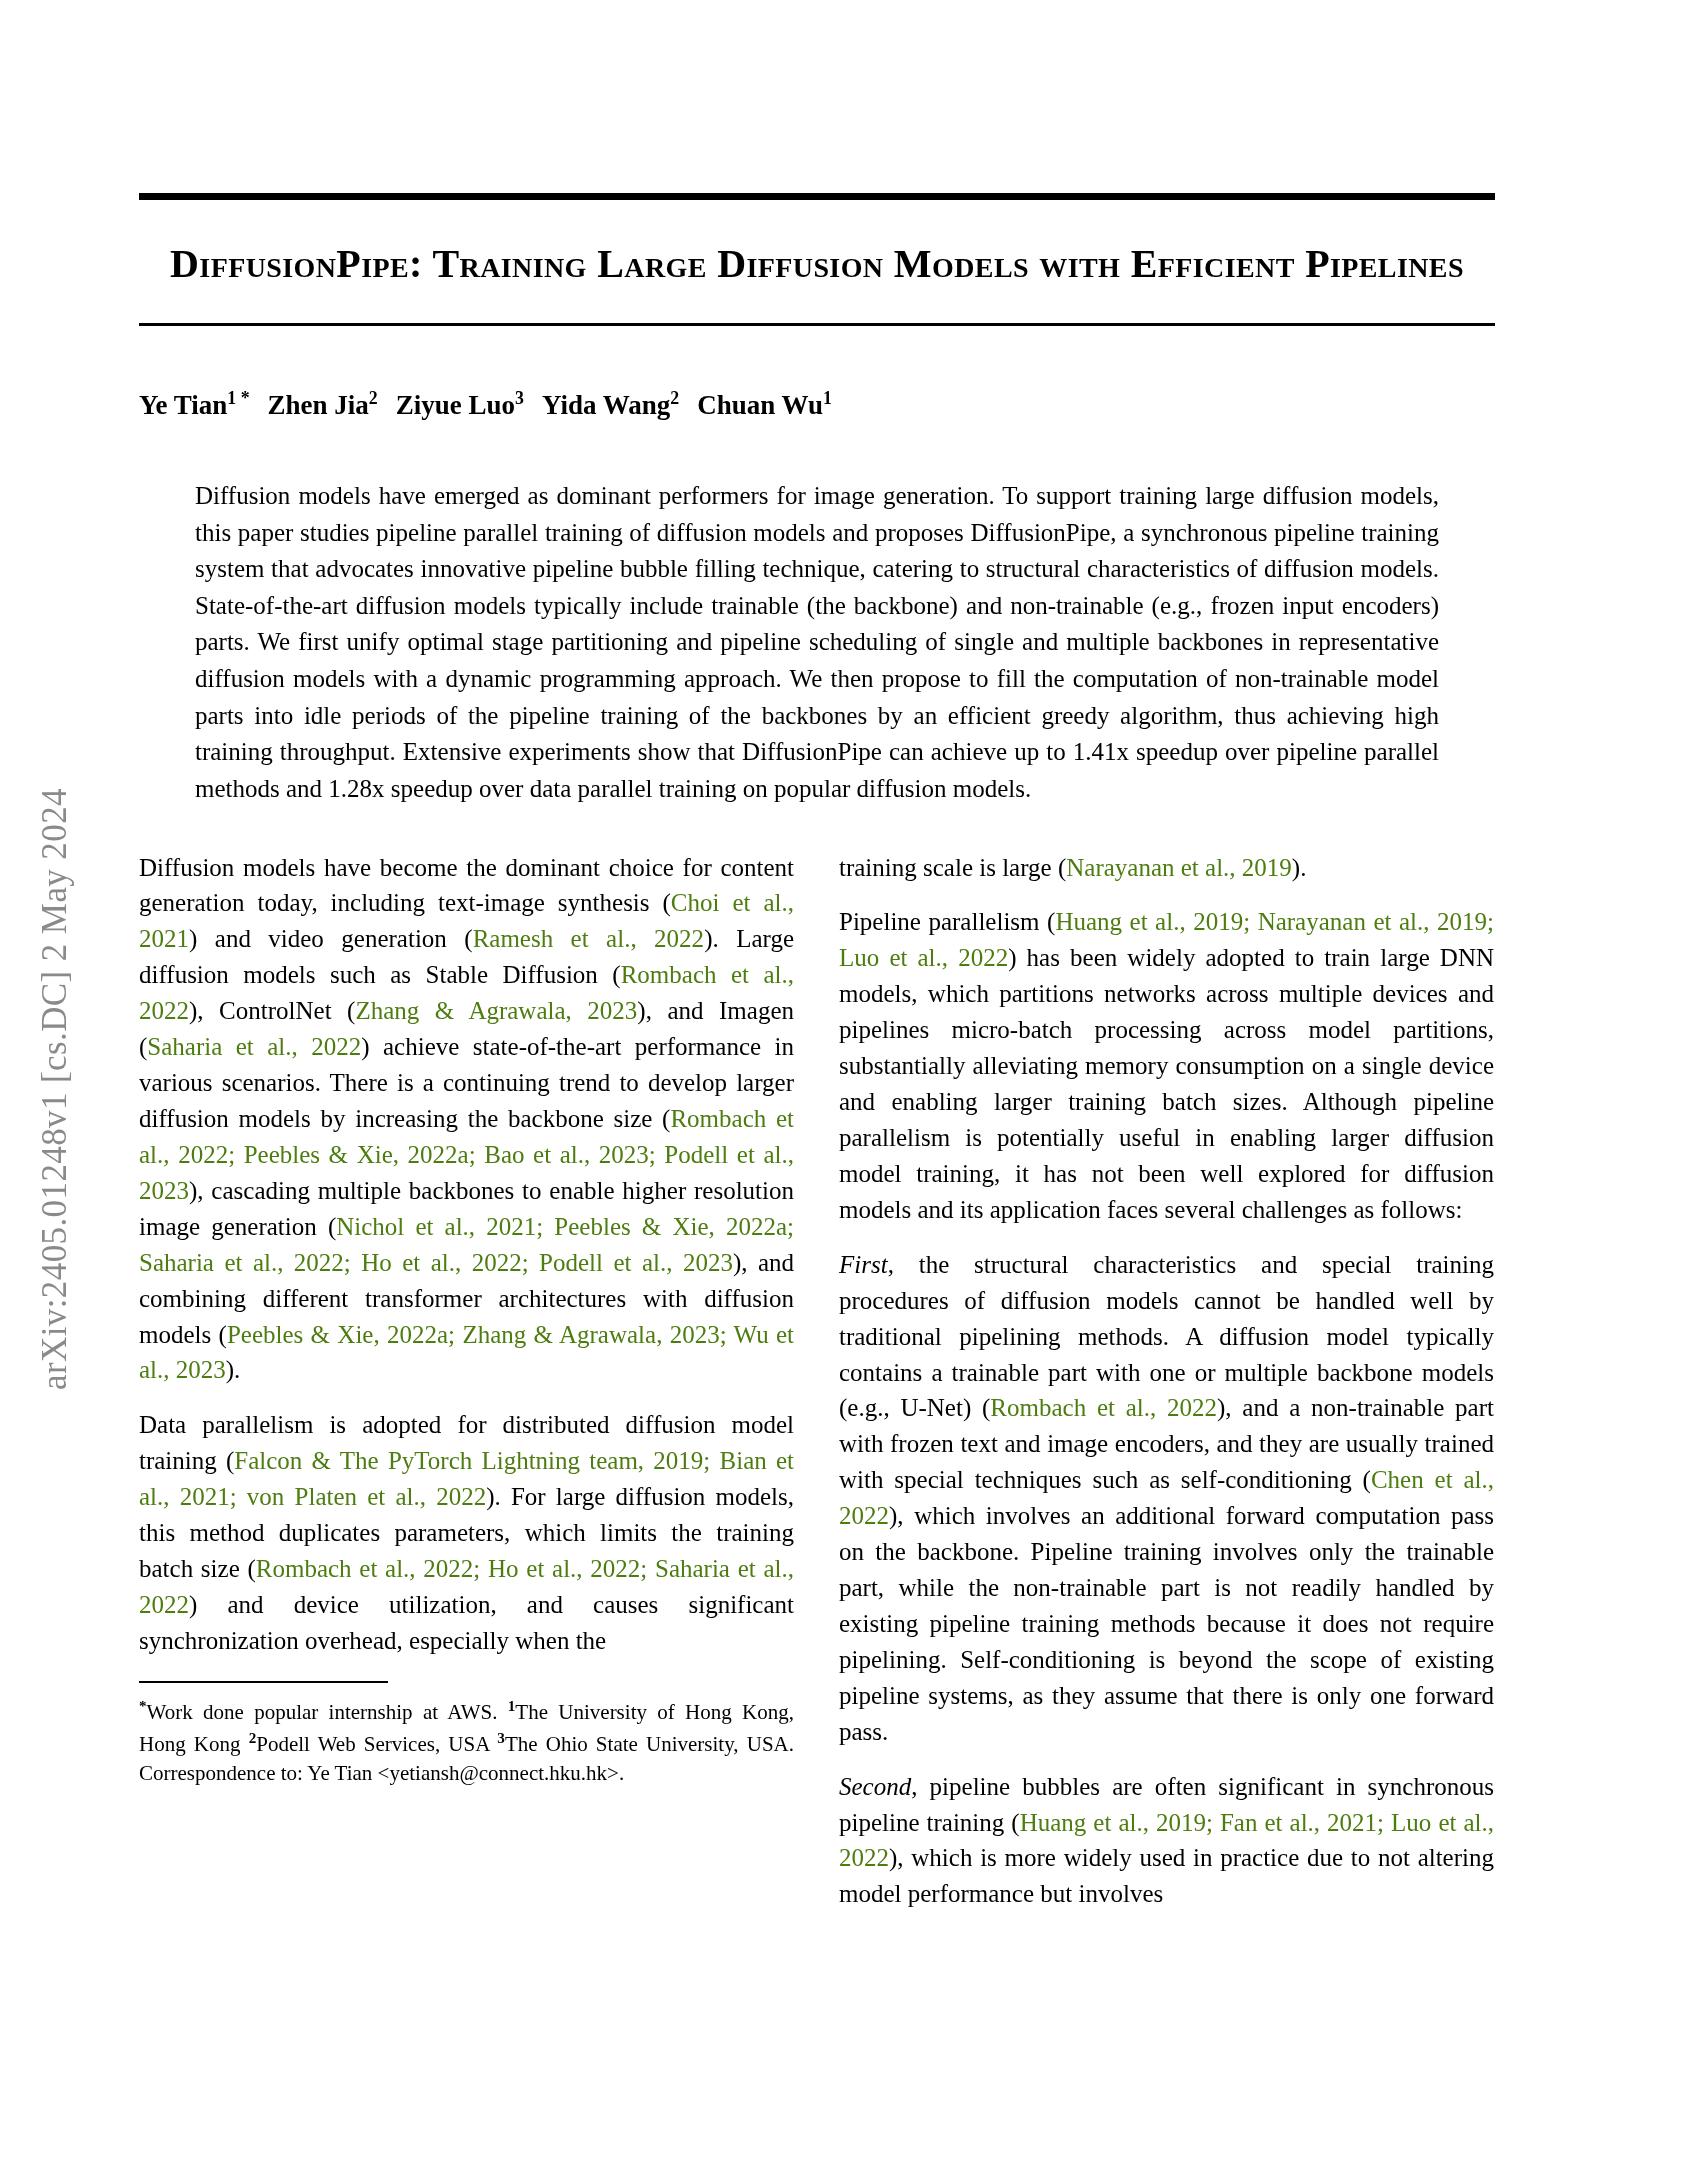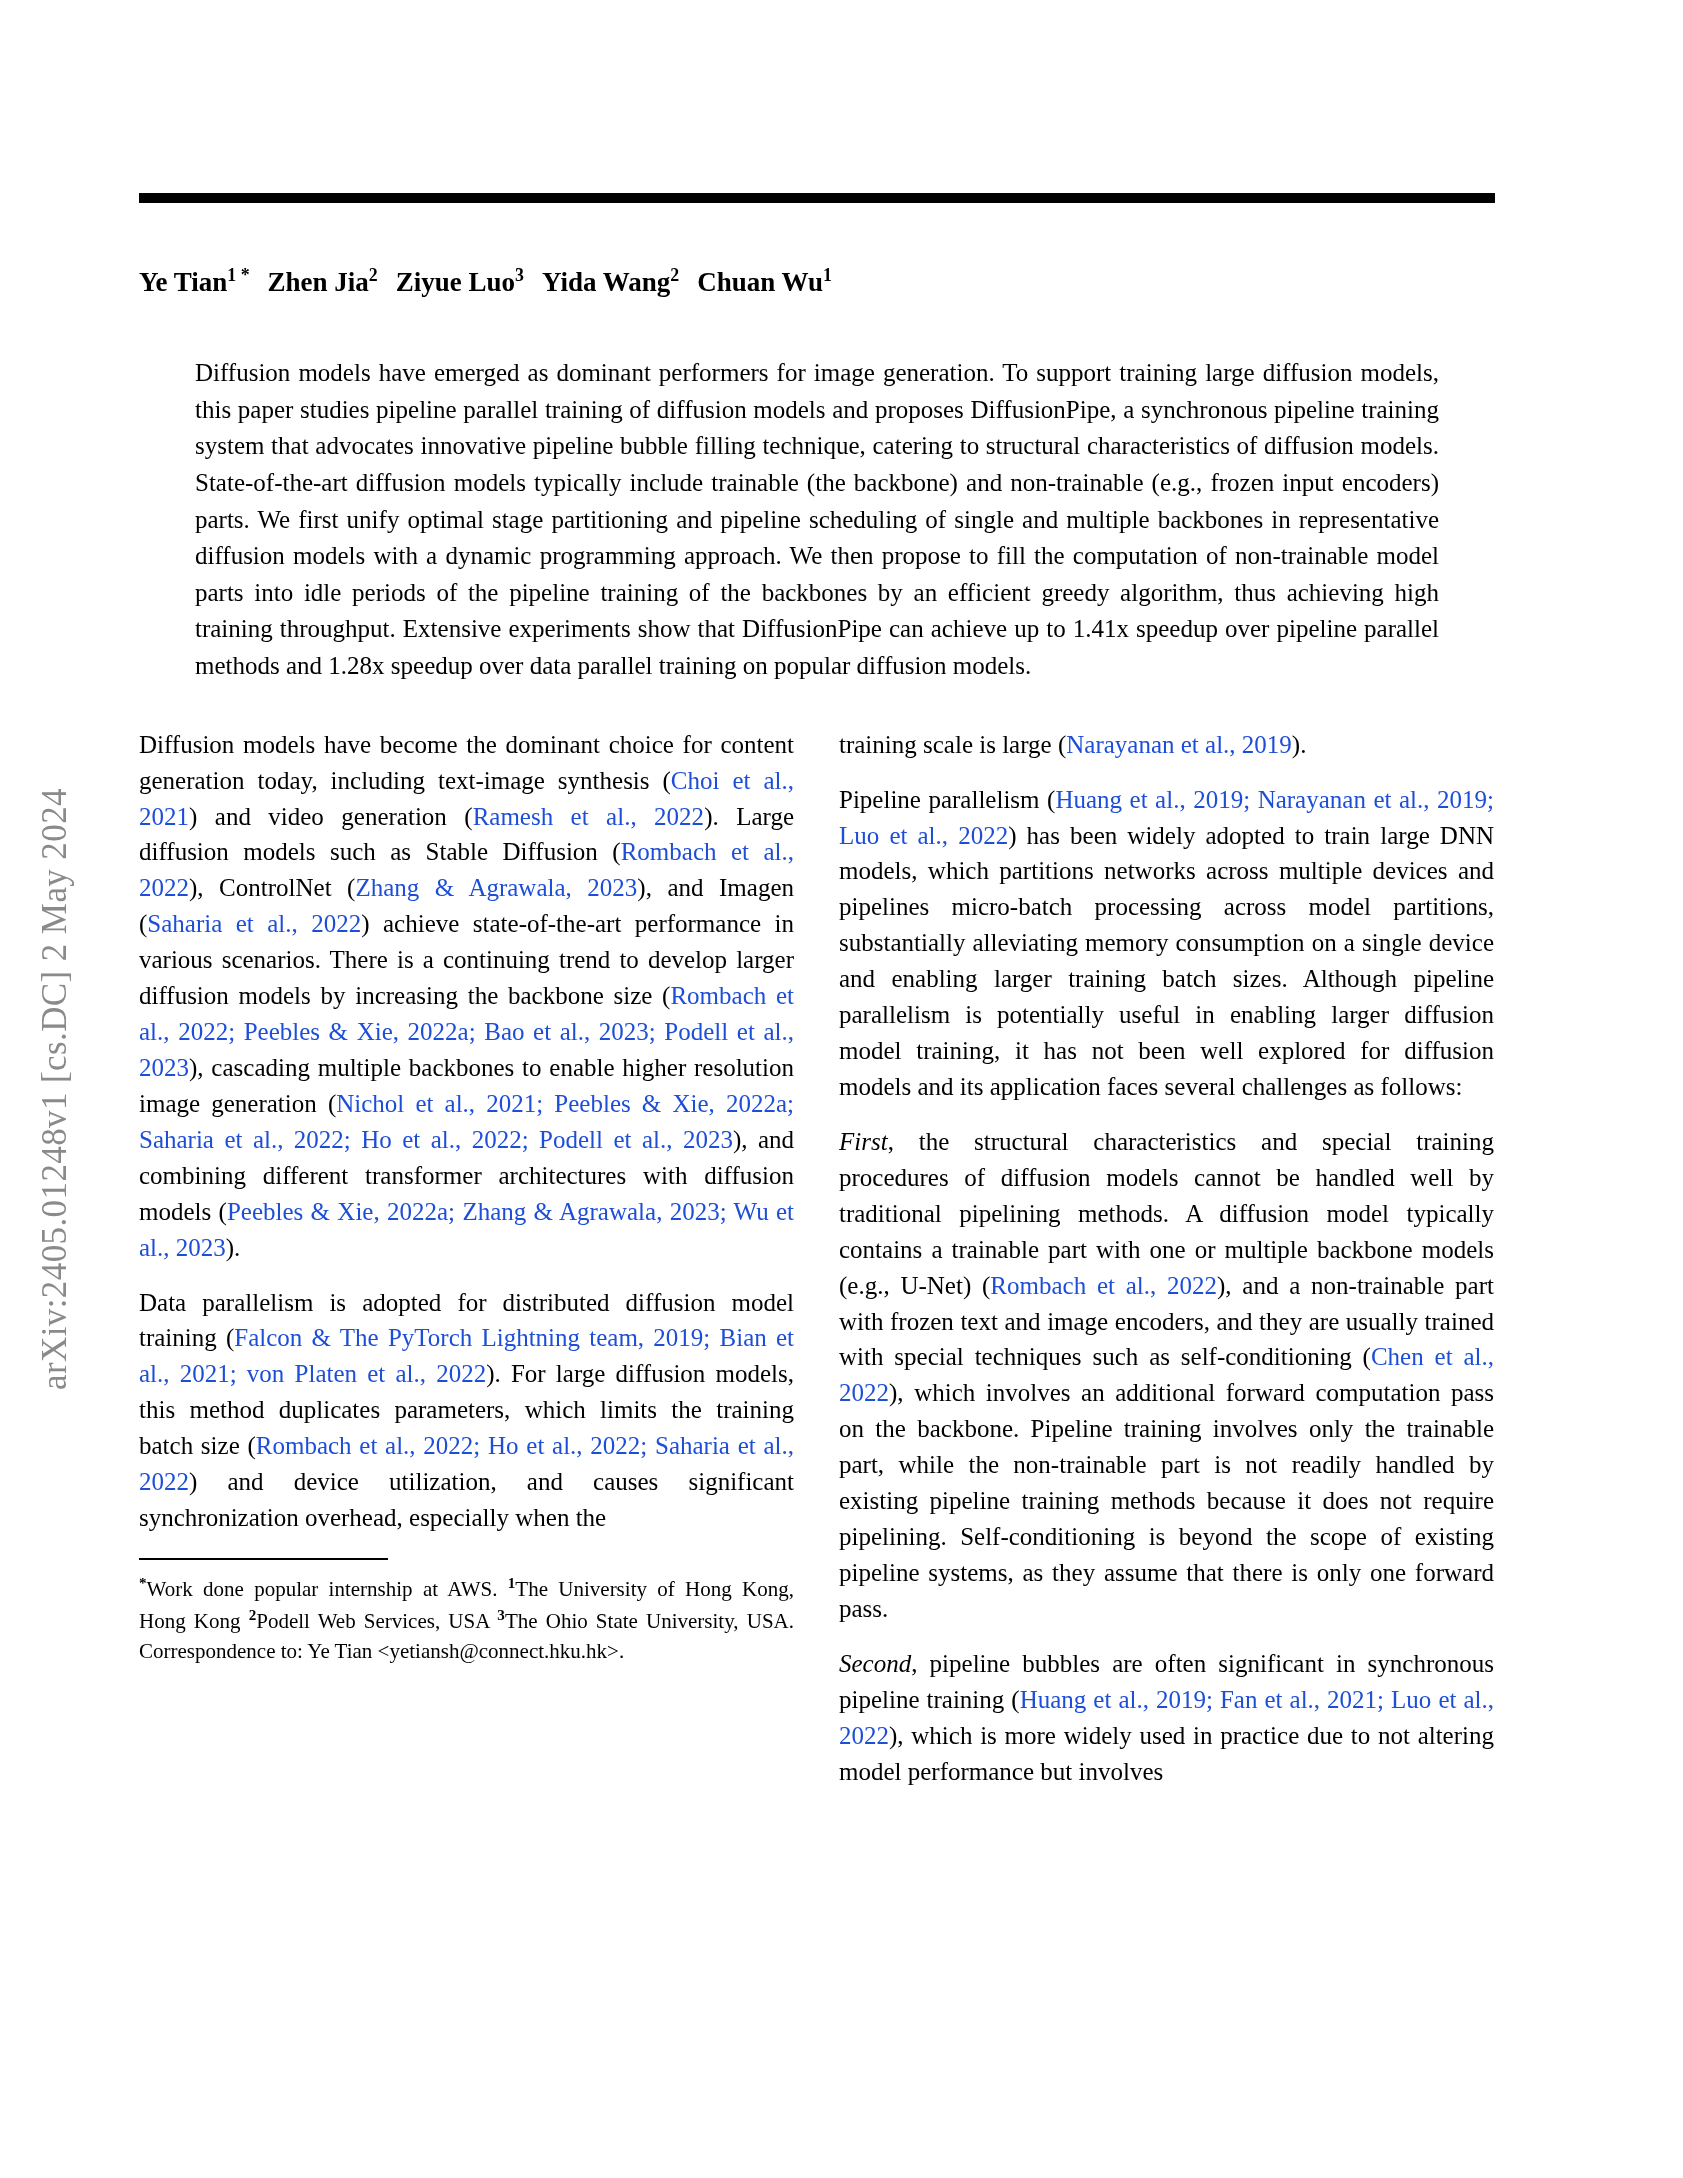--- a/index.html
+++ b/index.html
@@ -123,21 +123,21 @@
     font-variant: small-caps;
     margin: 0 0 25px 0;
     letter-spacing: 0.4px;
   }
   h2.section-heading .secnum {
     font-variant: normal;
     display: inline-block;
     min-width: 46px;
   }
 
-  .cite { color: #1d4ed8; }
+  .cite { color: #4d7c0f; }
   .it { font-style: italic; }
 
   
   #footnote-block {
     margin-top: 22px;
   }
   #footnote-rule {
     width: 249px;
     height: 2px;
     background: #000000;
@@ -156,20 +156,23 @@
 <body>
 
 <div id="arxiv-stamp">
   <span class="stamp-text">arXiv:2405.01248v1  [cs.DC]  2 May 2024</span>
 </div>
 
 <div id="page">
 
   <div class="rule rule-top"></div>
 
+  <div id="title-block">
+    <h1 id="paper-title">DiffusionPipe: Training Large Diffusion Models with Efficient Pipelines</h1>
+  </div>
 
   <div class="rule rule-bottom"></div>
 
   <div id="authors-block">
     <span class="author"><span>Ye Tian</span><sup>1 *</sup></span><span class="sep"></span><span class="author"><span>Zhen Jia</span><sup>2</sup></span><span class="sep"></span><span class="author"><span>Ziyue Luo</span><sup>3</sup></span><span class="sep"></span><span class="author"><span>Yida Wang</span><sup>2</sup></span><span class="sep"></span><span class="author"><span>Chuan Wu</span><sup>1</sup></span>
   </div>
 
   <div id="abstract-block">
     <div id="abstract-text">Diffusion models have emerged as dominant performers for image generation. To support training large diffusion models, this paper studies pipeline parallel training of diffusion models and proposes DiffusionPipe, a synchronous pipeline training system that advocates innovative pipeline bubble filling technique, catering to structural characteristics of diffusion models. State-of-the-art diffusion models typically include trainable (the backbone) and non-trainable (e.g., frozen input encoders) parts. We first unify optimal stage partitioning and pipeline scheduling of single and multiple backbones in representative diffusion models with a dynamic programming approach. We then propose to fill the computation of non-trainable model parts into idle periods of the pipeline training of the backbones by an efficient greedy algorithm, thus achieving high training throughput. Extensive experiments show that DiffusionPipe can achieve up to 1.41x speedup over pipeline parallel methods and 1.28x speedup over data parallel training on popular diffusion models.</div>
   </div>

